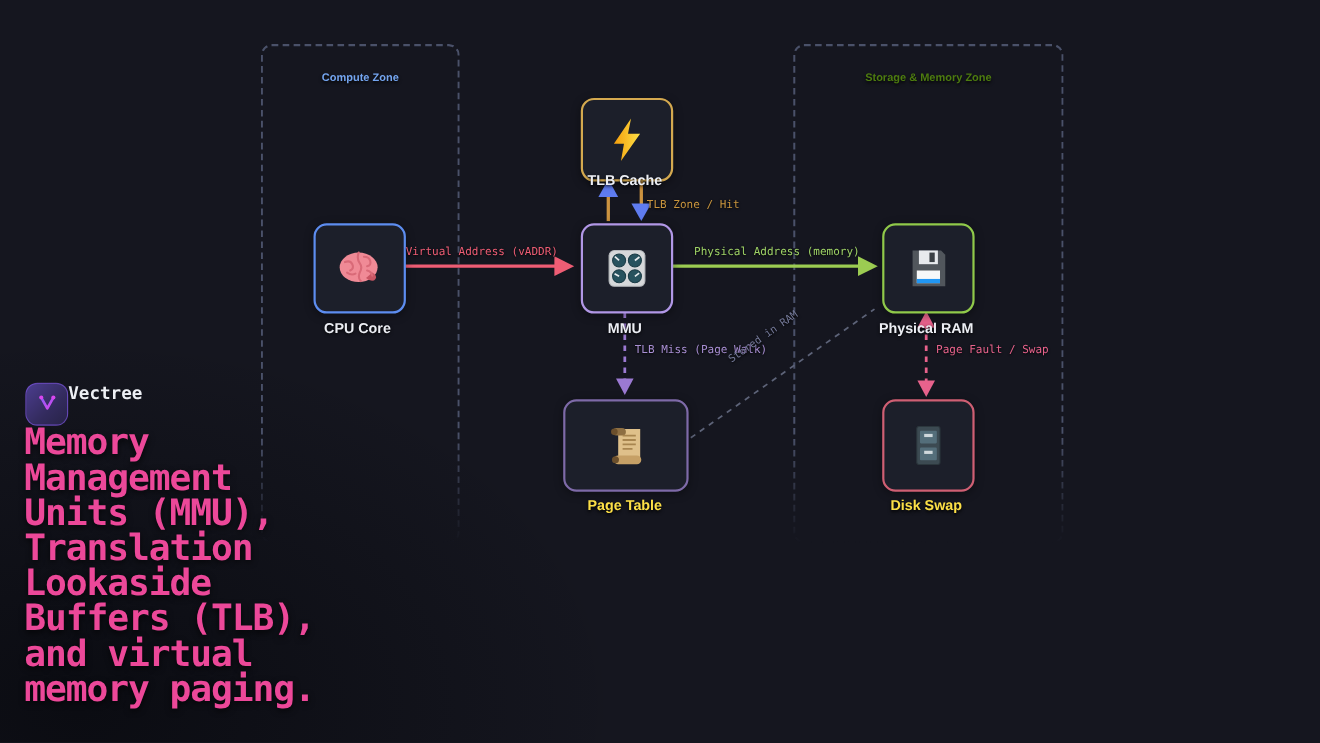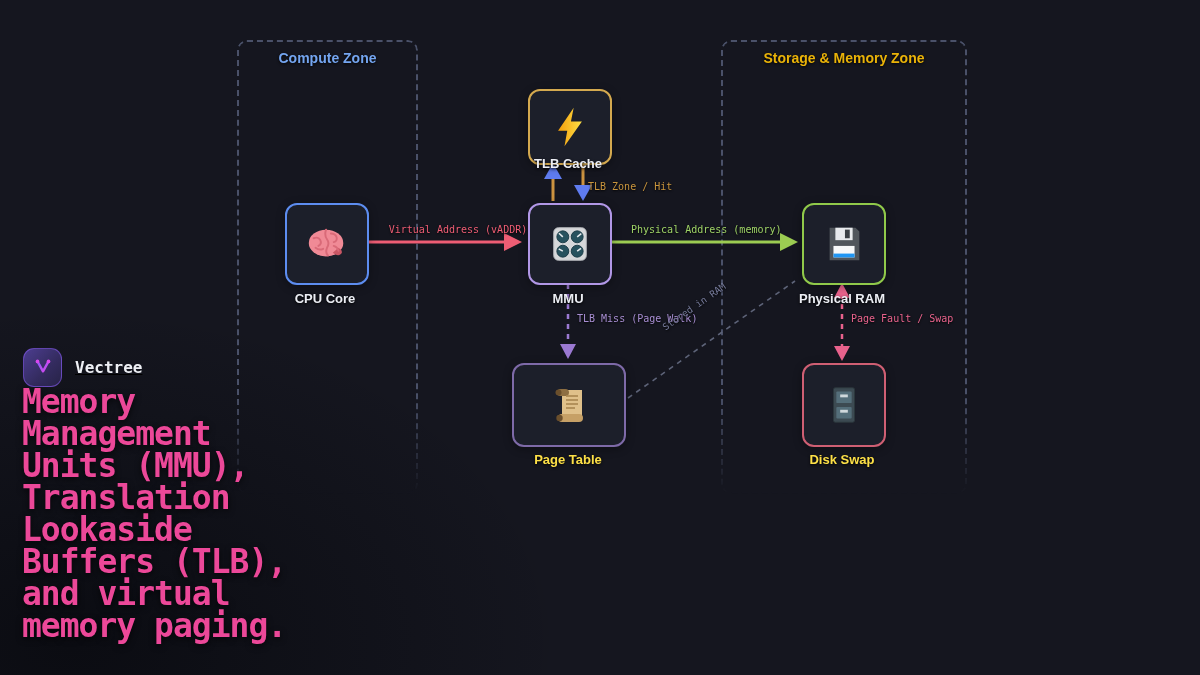--- a/index.html
+++ b/index.html
@@ -15,37 +15,37 @@
   }
   .stage{position:absolute;left:0;top:0;width:1200px;height:675px;z-index:1;}
 
   
   .zone{
     position:absolute;top:40px;height:450px;border:2px dashed #4a5169;border-radius:10px;
     -webkit-mask-image:linear-gradient(#000 78%, transparent 100%);
     mask-image:linear-gradient(#000 78%, transparent 100%);
   }
   .zone-title{
-    margin-top:8px;text-align:center;font-weight:bold;font-size:14px;
+    margin-top:24px;text-align:center;font-weight:bold;font-size:10px;
     text-shadow:0 1px 3px rgba(0,0,0,.9);white-space:nowrap;
   }
   .z-compute{left:237px;width:177px;}
   .z-compute .zone-title{color:#74a5f0;}
   .z-translation{left:438px;width:257px;}
   .z-translation .zone-title{color:#c9a0f5;}
   .z-storage{left:721px;width:242px;}
-  .z-storage .zone-title{color:#eab308;}
+  .z-storage .zone-title{color:#4d7c0f;}
 
   
   .edges{position:absolute;left:0;top:0;width:1200px;height:675px;z-index:2;}
   .edge-label{
     position:absolute;z-index:4;font-family:"DejaVu Sans Mono", monospace;
     font-size:10px;white-space:nowrap;text-shadow:0 1px 2px rgba(0,0,0,.9);
   }
-  .lbl-vaddr{left:368px;top:224px;width:140px;text-align:center;color:#ee5d74;padding-left:20px;}
+  .lbl-vaddr{left:368px;top:224px;width:140px;text-align:center;color:#ee5d74;}
   .lbl-paddr{left:631px;top:224px;width:146px;text-align:center;color:#9ed266;}
   .lbl-tlbcheck{left:588px;top:181px;color:#c9953e;}
   .lbl-tlbmiss{left:577px;top:313px;color:#a98fd4;}
   .lbl-pagefault{left:851px;top:313px;color:#e8638c;}
   .lbl-stored{
     left:654px;top:301px;width:80px;text-align:center;color:#767b9b;font-size:9.5px;
     transform:rotate(-35deg);transform-origin:center;
   }
 
   
@@ -68,21 +68,21 @@
   }
   .node-label.dim{color:#fde047;}
   .l-tlb{left:498px;top:156px;}
   .l-cpu{left:255px;top:291px;}
   .l-mmu{left:498px;top:291px;}
   .l-ram{left:772px;top:291px;}
   .l-pagetable{left:498px;top:452px;}
   .l-diskswap{left:772px;top:452px;}
 
   
-  .brand{position:absolute;left:23px;top:348px;z-index:5;display:flex;align-items:center;gap:13px;text-decoration:underline;}
+  .brand{position:absolute;left:23px;top:348px;z-index:5;display:flex;}
   .brand-logo{
     width:37px;height:37px;border-radius:11px;
     background:linear-gradient(135deg,#4c3d8f 0%,#332b5e 60%,#272347 100%);
     border:1px solid rgba(139,92,246,.55);
     display:flex;align-items:center;justify-content:center;
   }
   .brand-name{
     font-family:"DejaVu Sans Mono", monospace;font-weight:bold;font-size:16px;color:#eef0f5;
   }
   .page-title{

